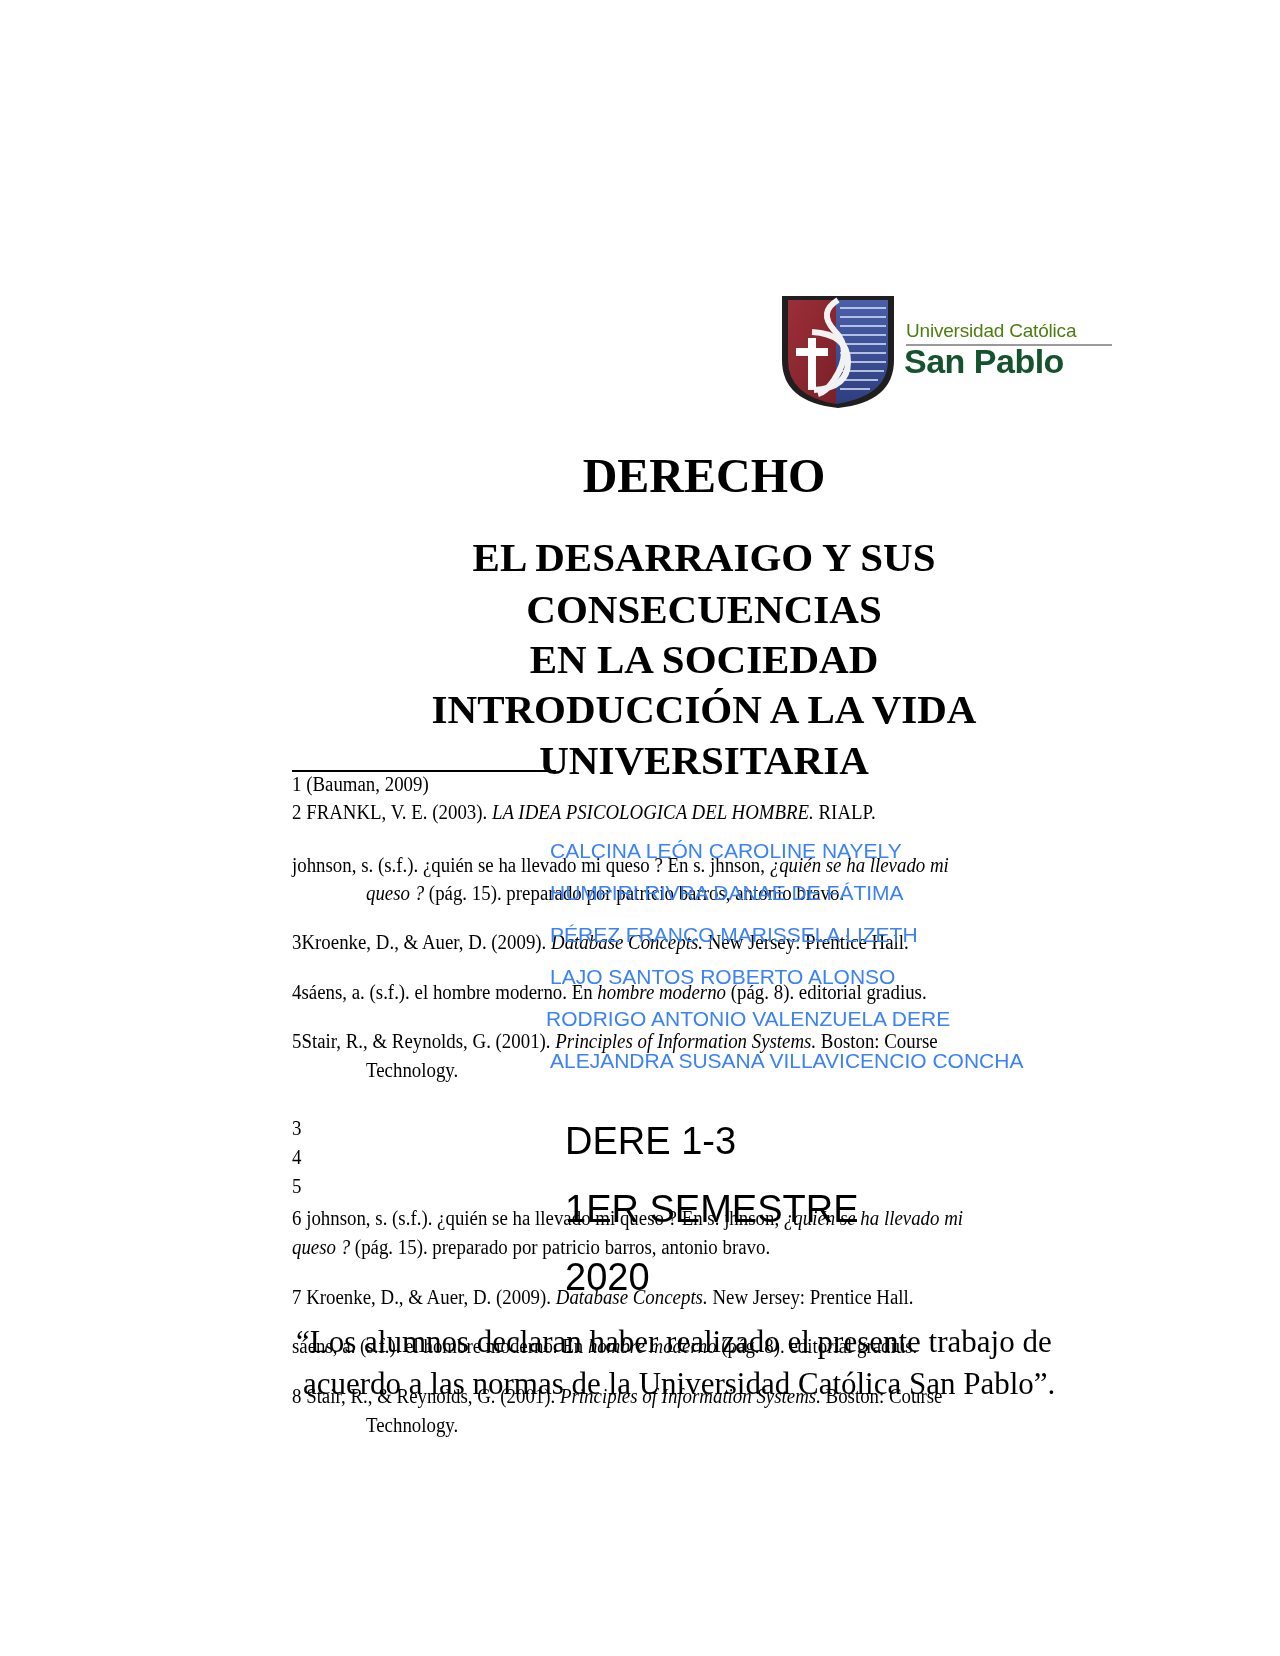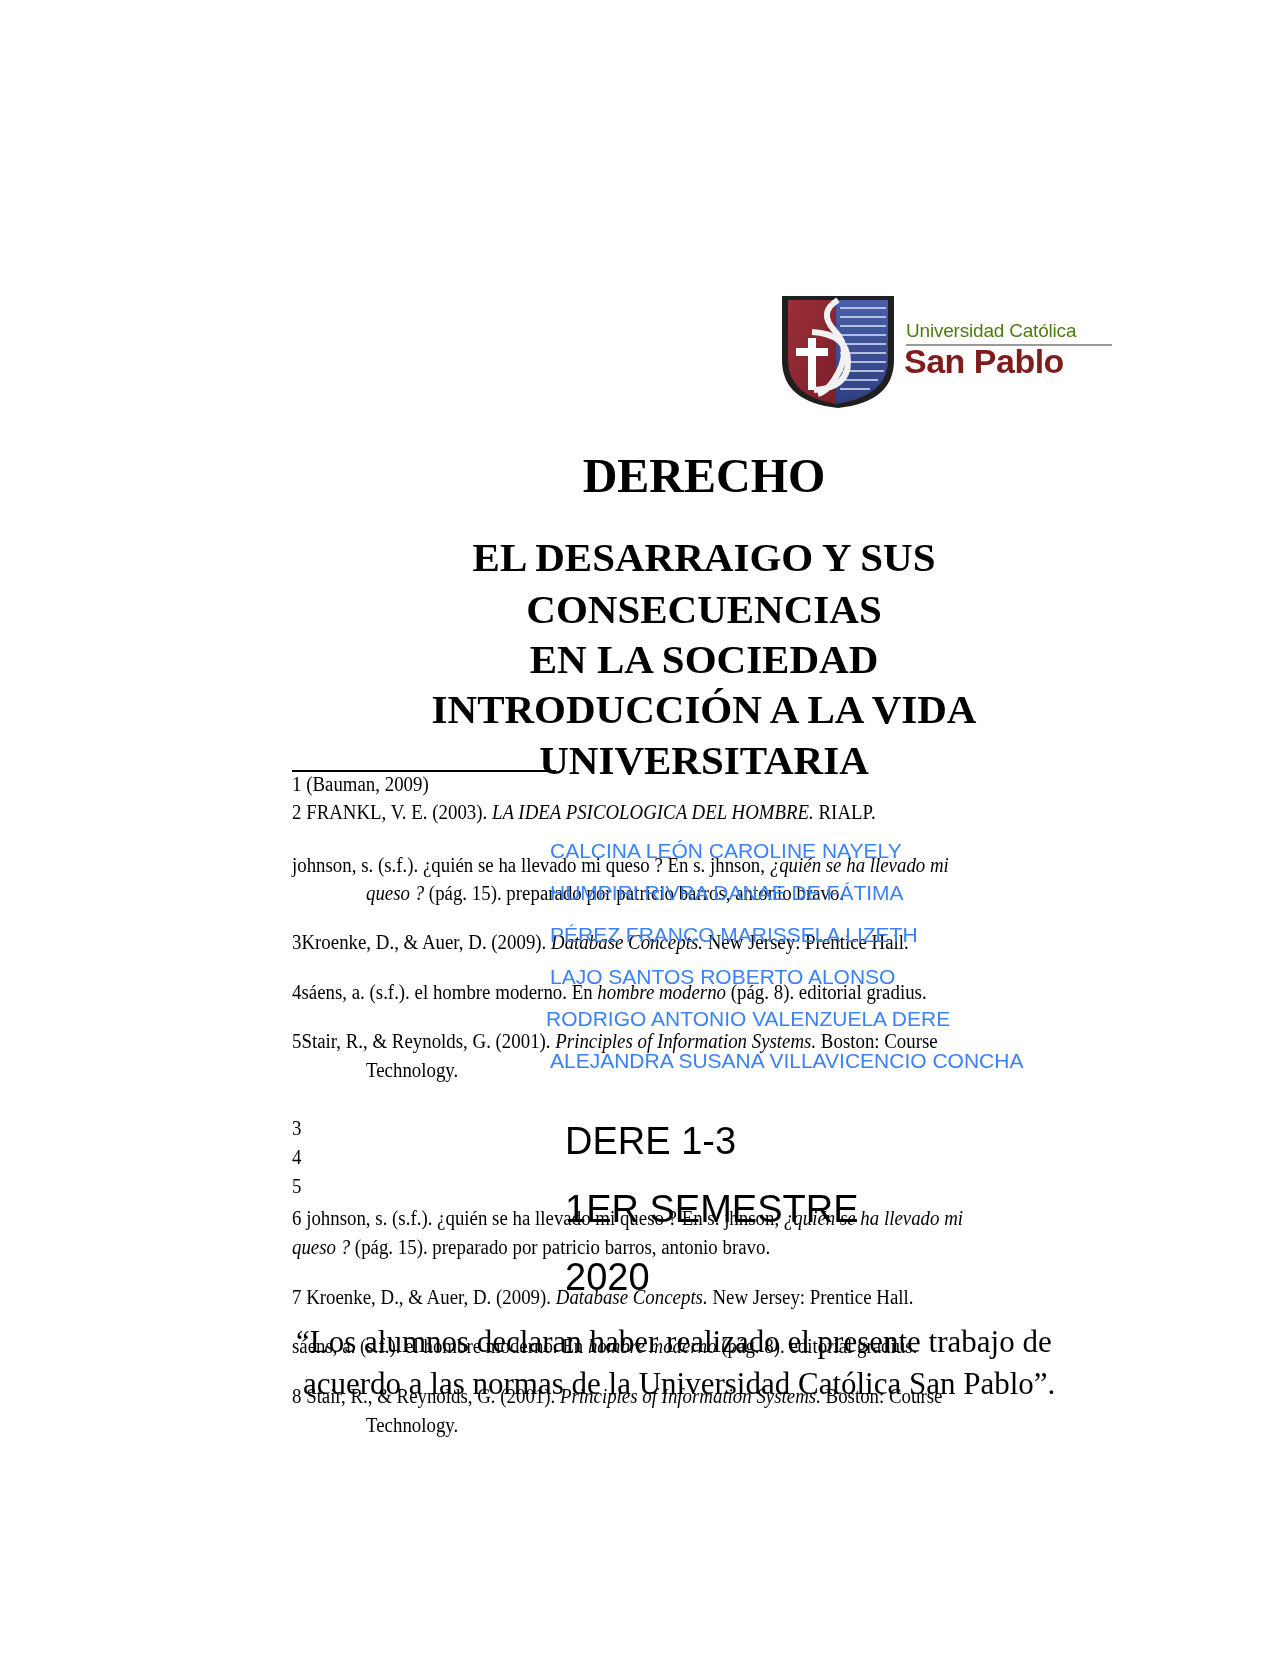--- a/index.html
+++ b/index.html
@@ -5,21 +5,21 @@
   html, body { margin: 0; padding: 0; background: #ffffff; }
   body { width: 1280px; height: 1656px; position: relative; overflow: hidden; color: #000; }
   .abs { position: absolute; white-space: nowrap; }
   .serif { font-family: "Liberation Serif", "DejaVu Serif", serif; }
   .sans { font-family: "Liberation Sans", "DejaVu Sans", sans-serif; }
 
   
   .logo { position: absolute; left: 778px; top: 290px; width: 340px; height: 120px; }
   .logo-text-top { position: absolute; left: 128px; top: 30px; font-size: 19px; color: #4d7c0f; letter-spacing: -0.2px; }
   .logo-rule { position: absolute; left: 128px; top: 54px; width: 206px; height: 2px; background: #9a9a9a; }
-  .logo-text-bottom { position: absolute; left: 126px; top: 52px; font-size: 34px; font-weight: bold; color: #7f1d1d; letter-spacing: -0.5px; }
+  .logo-text-bottom { position: absolute; left: 126px; top: 52px; font-size: 34px; font-weight: bold; color: #14532d; letter-spacing: -0.5px; }
 
   
   .h-derecho { left: 0; width: 1408px; text-align: center; top: 448px; font-size: 48px; font-weight: bold; }
   .title-line { left: 0; width: 1408px; text-align: center; font-size: 41px; font-weight: bold; line-height: 1; }
 
   
   .fn-sep { position: absolute; left: 292px; top: 770px; width: 264px; height: 2px; background: #000; }
   .fn { font-size: 20.5px; line-height: 1; transform-origin: left top; transform: scaleX(0.92); }
   .fn i { font-style: italic; }
   .fn-indent { left: 366px; }

